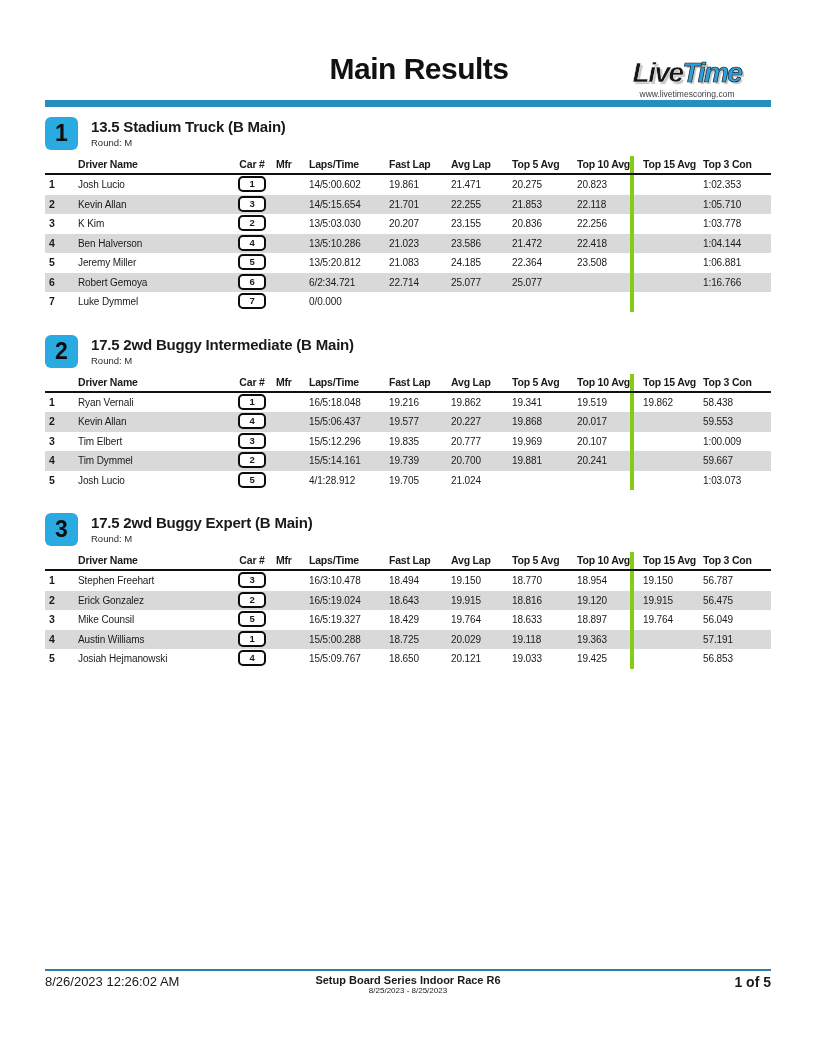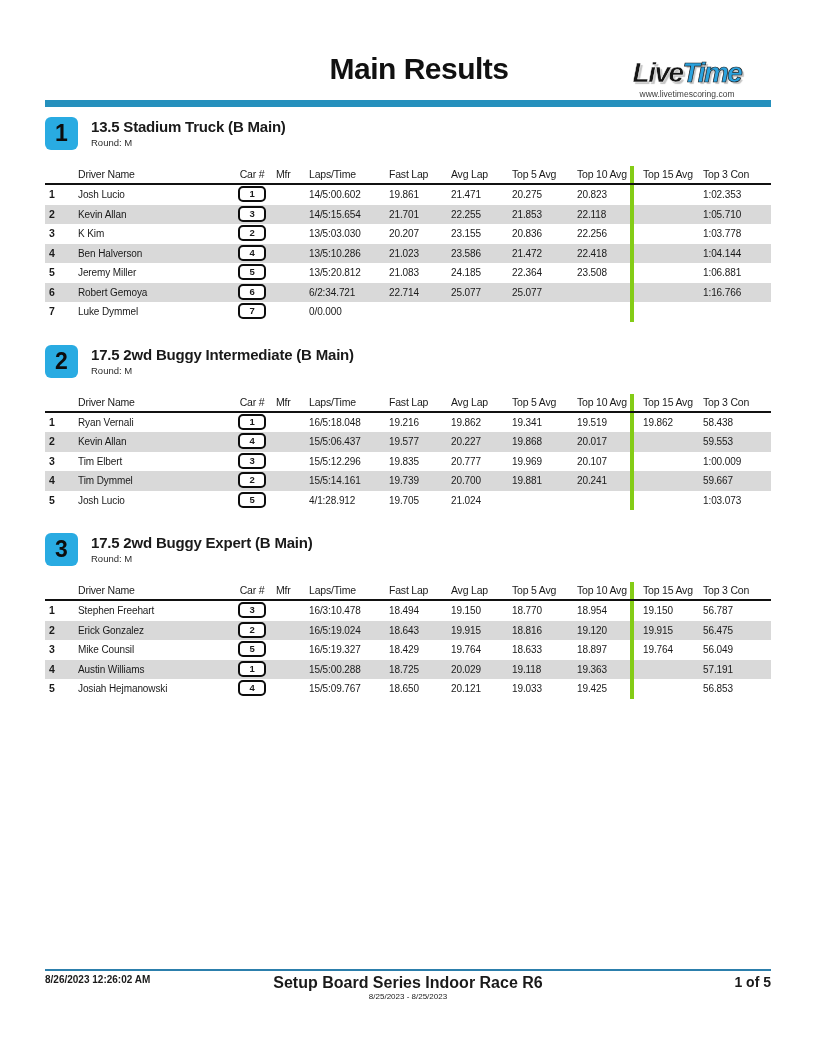--- a/index.html
+++ b/index.html
@@ -33,21 +33,21 @@
   .sec-head{display:flex;align-items:flex-start;gap:13px;margin-bottom:6px;}
   .sec-badge{
     width:33px;height:33px;border-radius:6px;background:var(--badge);
     color:#0d0d0d;font-size:23px;font-weight:bold;
     display:flex;align-items:center;justify-content:center;flex:0 0 33px;
   }
   .sec-title{font-size:15px;font-weight:bold;margin:1px 0 2px;letter-spacing:-0.2px;}
   .sec-round{font-size:9.5px;color:#2b2b2b;}
   
   .tbl-header{display:flex;border-bottom:2px solid #111;}
-  .tbl-header .cell{font-weight:normal;font-size:10.5px;height:17px;line-height:16px;letter-spacing:-0.2px;margin-top:10px;}
+  .tbl-header .cell{font-weight:bold;font-size:10.5px;height:17px;line-height:16px;letter-spacing:-0.2px;}
   .row{display:flex;height:19.5px;line-height:19.5px;font-size:10px;letter-spacing:-0.1px;}
   .row:nth-child(even){background:var(--stripe);}
   .cell{box-sizing:border-box;padding-left:4px;white-space:nowrap;overflow:visible;}
   .c-pos{width:33px;font-weight:bold;font-size:10.5px;}
   .c-driver{width:154px;padding-left:0;}
   .c-car{width:40px;text-align:center;padding-left:0;}
   .c-mfr{width:33px;}
   .c-laps{width:80px;}
   .c-fast{width:62px;}
   .c-avg{width:61px;}
@@ -59,23 +59,23 @@
     display:inline-block;min-width:18px;padding:0 3px;height:12px;line-height:12px;
     border:2px solid #0d0d0d;border-radius:5px;background:#fff;
     font-size:9.5px;font-weight:bold;vertical-align:1px;
   }
   
   .footer{
     position:absolute;left:45px;right:45px;top:969px;
     border-top:2px solid var(--footer-line);
     display:flex;justify-content:space-between;padding-top:3px;
   }
-  .f-left{font-size:10px;font-weight:bold;width:210px;}
+  .f-left{font-size:13px;font-weight:normal;width:210px;}
   .f-center{flex:1;text-align:center;}
-  .f-center-title{font-size:16px;font-weight:bold;}
+  .f-center-title{font-size:11px;font-weight:bold;}
   .f-center-dates{font-size:8px;font-weight:normal;}
   .f-right{font-size:14px;font-weight:bold;width:210px;text-align:right;}
 </style>
 </head>
 <body>
 
 <div class="page">
 
   <h1 class="page-title">Main Results</h1>
 

